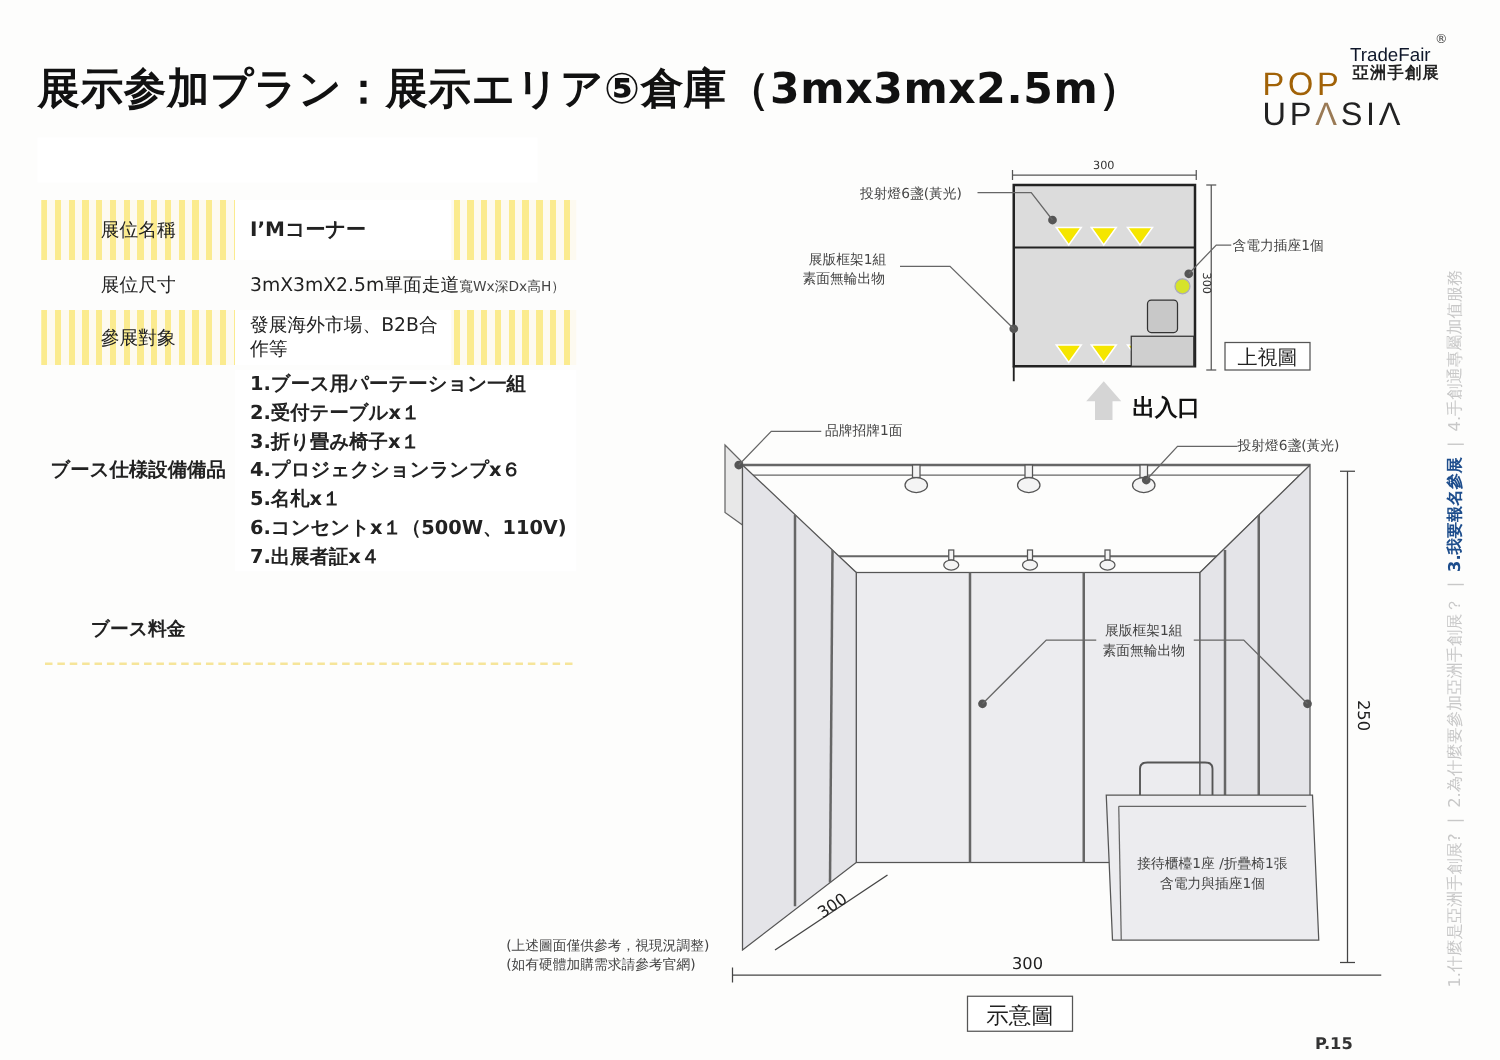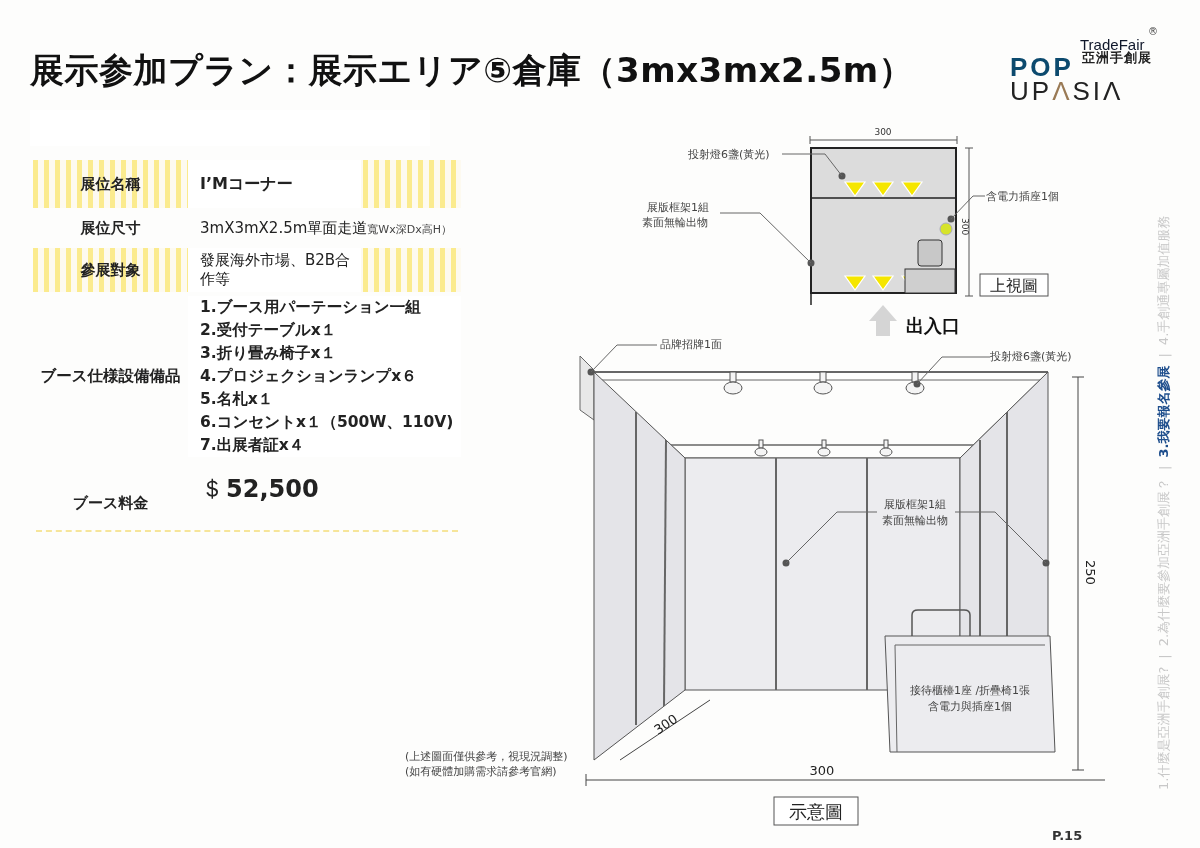--- a/index.html
+++ b/index.html
@@ -1,29 +1,29 @@
 <!DOCTYPE html>
 <html><head>
 <meta charset="utf-8">
 <style>
   html,body{margin:0;padding:0;background:#fdfdfc;}
   body{width:1200px;height:848px;position:relative;overflow:hidden;font-family:"DejaVu Sans","Liberation Sans",sans-serif;color:#111;}
   .title{position:absolute;left:30px;top:48px;font-size:34px;font-weight:bold;letter-spacing:0.5px;white-space:nowrap;}
   .logo{position:absolute;left:1010px;top:32px;width:150px;height:70px;}
   .logo .tf{position:absolute;left:70px;top:4px;font-size:15px;color:#0f172a;font-family:"Liberation Sans",sans-serif;}
   .logo .reg{position:absolute;left:138px;top:-6px;font-size:10px;color:#444;}
-  .logo .pop{position:absolute;left:0;top:20px;font-size:26px;letter-spacing:3px;font-family:"Liberation Sans",sans-serif;color:#0c4a6e;font-weight:700;}
+  .logo .pop{position:absolute;left:0;top:20px;font-size:26px;letter-spacing:3px;font-family:"Liberation Sans",sans-serif;color:#a16207;font-weight:400;}
   .logo .cn{position:absolute;left:72px;top:17px;font-size:13px;letter-spacing:1px;color:#222;font-weight:bold;}
   .logo .upasia{position:absolute;left:0;top:44px;font-size:26px;letter-spacing:3px;font-family:"Liberation Sans",sans-serif;color:#222;}
   .logo .upasia .a{color:#9a7a55;}
   .white-block{position:absolute;left:30px;top:110px;width:400px;height:36px;background:#fff;}
   
   .spec{position:absolute;left:33px;top:160px;width:428px;}
   .row{display:flex;align-items:center;position:relative;}
-  .row .lab{width:155px;text-align:center;font-size:15px;font-weight:700;color:#222;}
+  .row .lab{width:155px;text-align:center;font-size:15px;font-weight:400;color:#222;}
   .row .val{flex:1;padding-left:12px;font-size:15px;color:#222;}
   .striped{background:repeating-linear-gradient(90deg,#fbeb8e 0 5px,#fdfaf0 5px 11px);}
   .striped .val{background:#fff;align-self:stretch;display:flex;align-items:center;margin-right:100px;}
   .r1{height:48px;}
   .r2{height:40px;background:#fdfdfc;}
   .r3{height:44px;}
   .r4{height:168px;}
   .r4 .lab{font-weight:bold;font-size:15.5px;}
   .r4 .val{font-weight:bold;font-size:15.5px;line-height:23px;background:#fff;}
   .r5{height:50px;margin-top:4px;}
@@ -76,21 +76,20 @@
       <div>2.受付テーブルx１</div>
       <div>3.折り畳み椅子x１</div>
       <div>4.プロジェクションランプx６</div>
       <div>5.名札x１</div>
       <div>6.コンセントx１（500W、110V)</div>
       <div>7.出展者証x４</div>
     </div>
   </div>
   <div class="row r5">
     <div class="lab">ブース料金</div>
-    <div class="val"><span class="cur">＄</span><span>52,500</span></div>
   </div>
 </div>
 <div class="dash"></div>
 
 <svg width="1200" height="848" style="position:absolute;left:0;top:0;pointer-events:none">
 
   <g>
     <line x1="810" y1="140" x2="957" y2="140" stroke="#555" stroke-width="1"></line>
     <line x1="810" y1="136" x2="810" y2="144" stroke="#555"></line>
     <line x1="957" y1="136" x2="957" y2="144" stroke="#555"></line>

